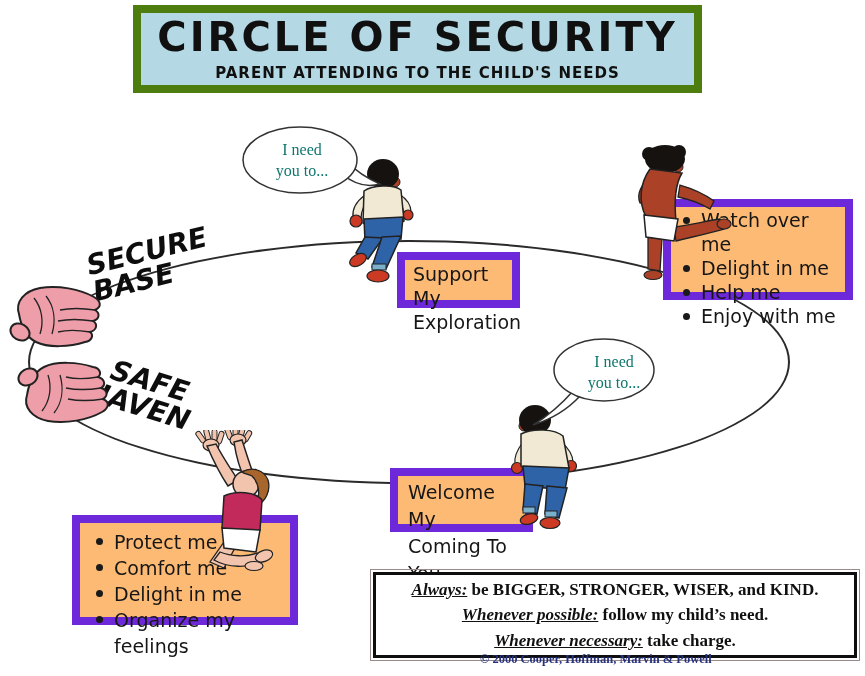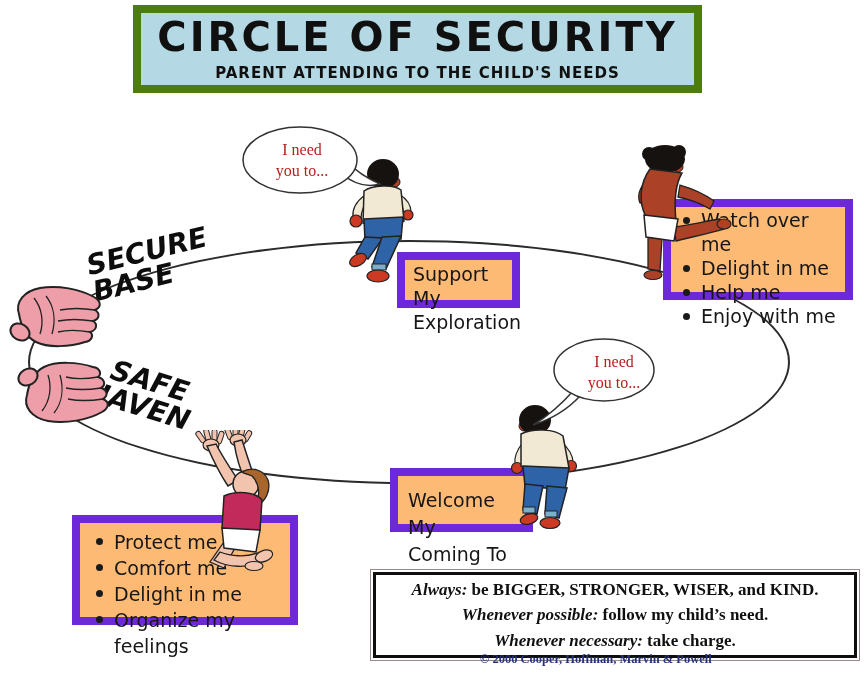--- a/index.html
+++ b/index.html
@@ -32,50 +32,50 @@
   #secure-base{left:84px;top:254px;transform:rotate(-14deg);}
   #safe-haven{left:98px;top:352px;transform:rotate(17deg);}
   #safe-haven .l1{padding-left:18px;}
   .circle-label div{display:block;}
   
   .cbox{
     position:absolute;background:#fdba74;border:8px solid #6d28d9;box-sizing:border-box;
     z-index:3;color:#161616;font-size:19px;
   }
   #support-box{left:397px;top:252px;width:123px;height:56px;padding:2px 8px;line-height:24px;}
-  #welcome-box{left:390px;top:468px;width:143px;height:64px;padding:11px 10px;line-height:27px;}
+  #welcome-box{left:390px;top:468px;width:143px;height:64px;padding:3px 10px;line-height:27px;}
   #watch-box{left:663px;top:199px;width:190px;height:101px;padding:1px 2px;}
   #needs-box{left:72px;top:515px;width:226px;height:110px;padding:6px 12px 0 6px;}
   .cbox ul{list-style:none;margin:0;padding:0;}
   .cbox li{position:relative;padding-left:28px;}
   #watch-box li{line-height:24px;}
   #needs-box li{line-height:26px;}
   .cbox li::before{
     content:"";position:absolute;left:10px;top:9px;width:7px;height:7px;
     border-radius:50%;background:#1a1a1a;
   }
   
   .bubble-svg{position:absolute;z-index:5;}
   .bubble-text{
     position:absolute;z-index:6;text-align:center;
-    font-family:"Liberation Serif",serif;font-size:16px;line-height:21px;color:#b91c1c;
+    font-family:"Liberation Serif",serif;font-size:16px;line-height:21px;color:#0f766e;
   }
   #bubble1-text{left:256px;top:139px;width:92px;}
   #bubble2-text{left:570px;top:351px;width:88px;}
   
   .fig{position:absolute;z-index:4;}
   
   #always-box{
     position:absolute;left:373px;top:572px;width:484px;height:86px;box-sizing:border-box;
     border:3px solid #0e0e0e;outline:1px solid #9b8a8a;outline-offset:2px;
     background:#fff;z-index:3;display:flex;flex-direction:column;justify-content:center;
     font-family:"Liberation Serif",serif;font-size:17px;font-weight:bold;color:#101010;
     text-align:center;line-height:1.5;
   }
-  #always-box .lead{font-style:italic;}
+  #always-box .lead{font-style:italic;text-decoration:underline;}
   
   #copyright{
     position:absolute;left:480px;top:652px;width:377px;
     font-family:"Liberation Serif",serif;font-size:12.5px;font-weight:bold;color:#26327e;z-index:3;
   }
 </style>
 </head>
 <body>
 
 <div class="stage">

